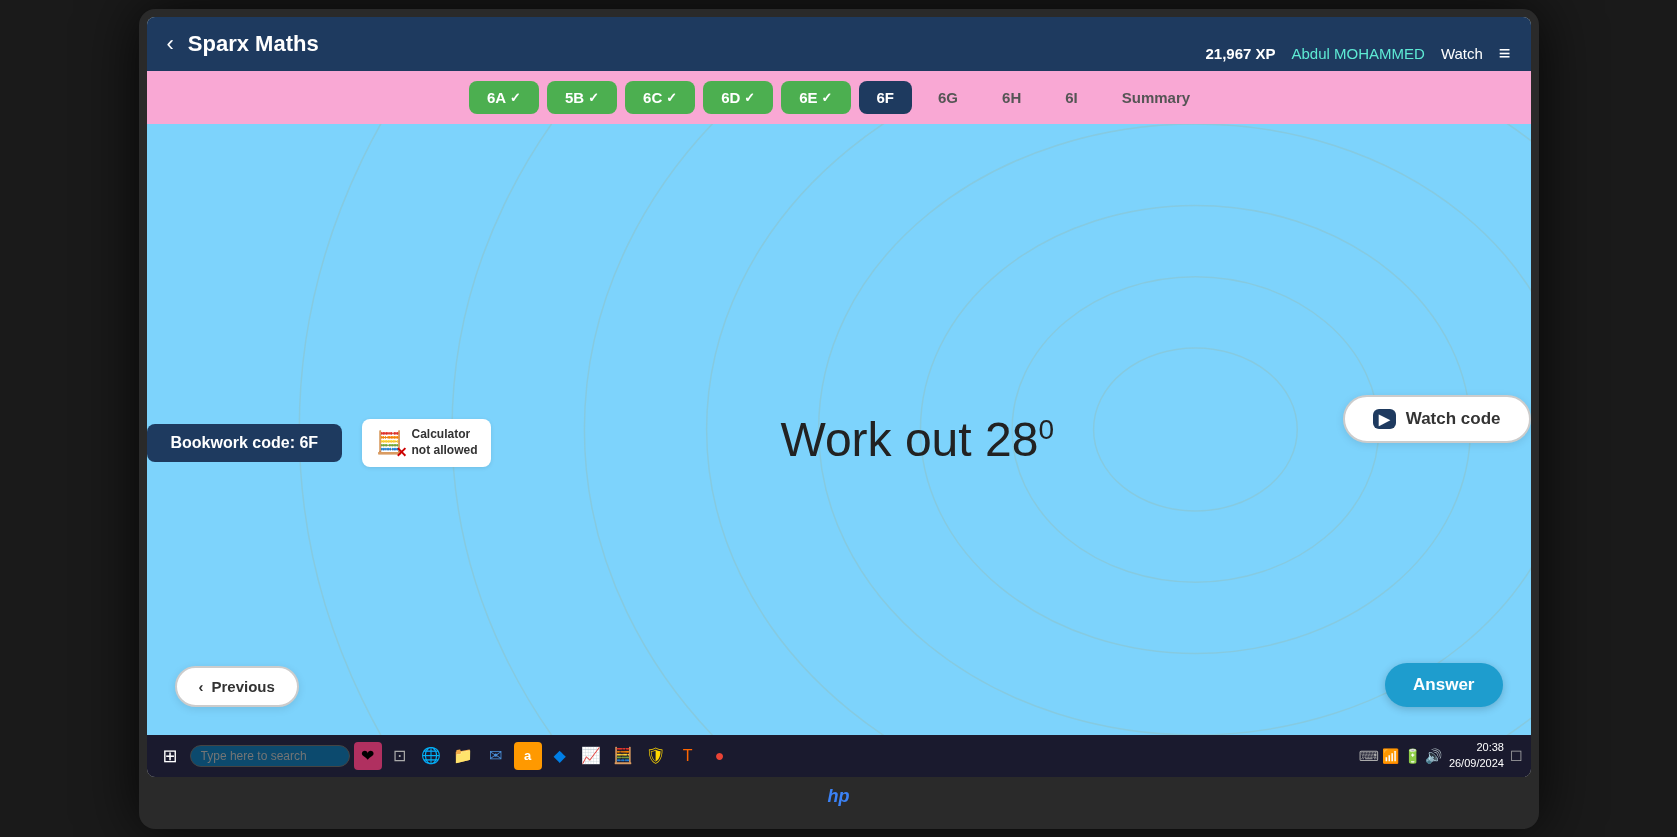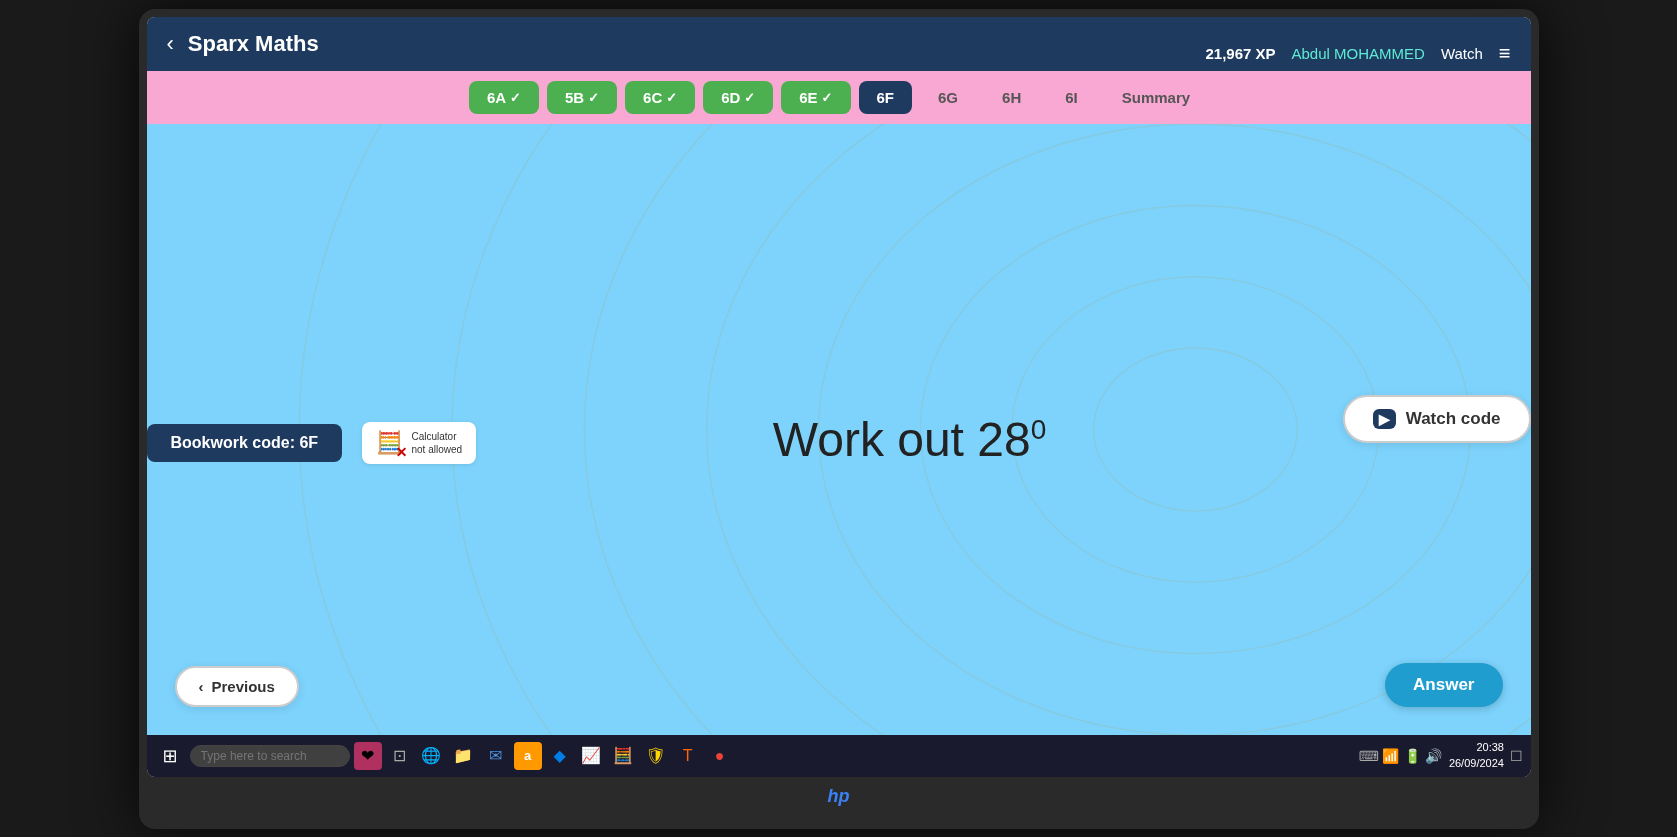--- a/index.html
+++ b/index.html
@@ -194,23 +194,24 @@
     .calc-x {
       position: absolute;
       bottom: -4px;
       right: -4px;
       color: #cc0000;
       font-size: 14px;
       font-weight: bold;
     }
 
     .calc-text {
-      font-size: 10px;
+      font-size: 12px;
       color: #333;
       line-height: 1.3;
+      font-weight: bold;
     }
 
     
     .question-area {
       flex: 1;
       display: flex;
       flex-direction: column;
       align-items: center;
       justify-content: center;
       z-index: 2;
@@ -304,21 +305,21 @@
     }
 
     .taskbar-start {
       color: white;
       font-size: 18px;
       padding: 4px 8px;
       cursor: pointer;
     }
 
     .taskbar-search {
-      background: #404040;
+      background: #0c4a6e;
       border: 1px solid #444;
       border-radius: 14px;
       color: #aaa;
       font-size: 12px;
       padding: 3px 10px;
       width: 160px;
     }
 
     .taskbar-icon {
       width: 28px;

